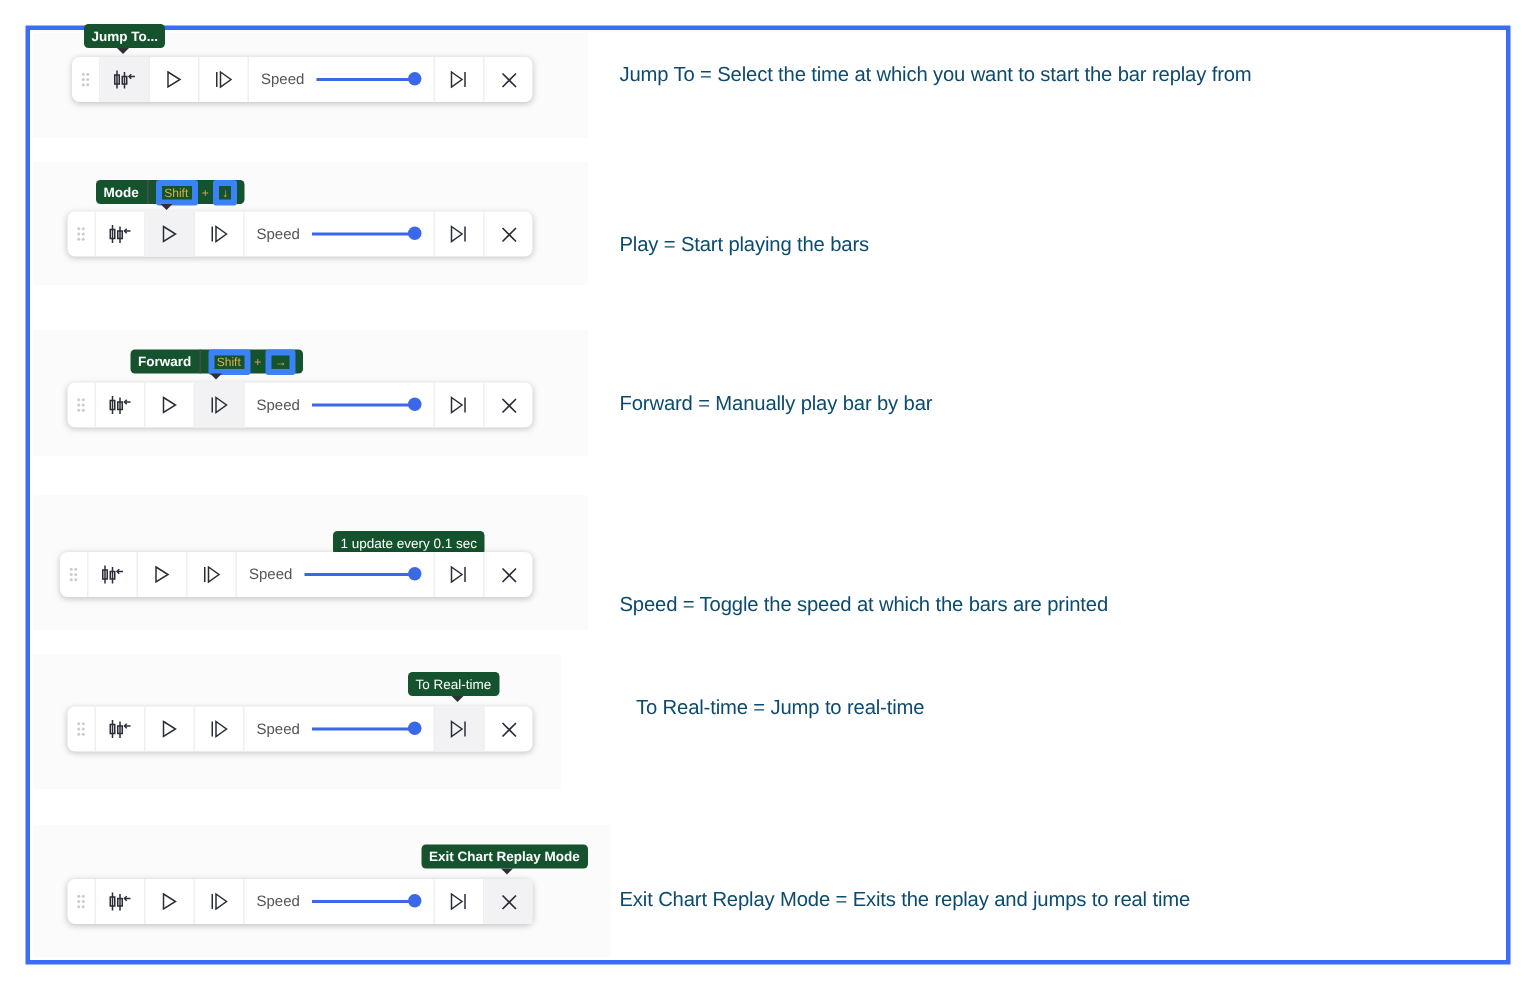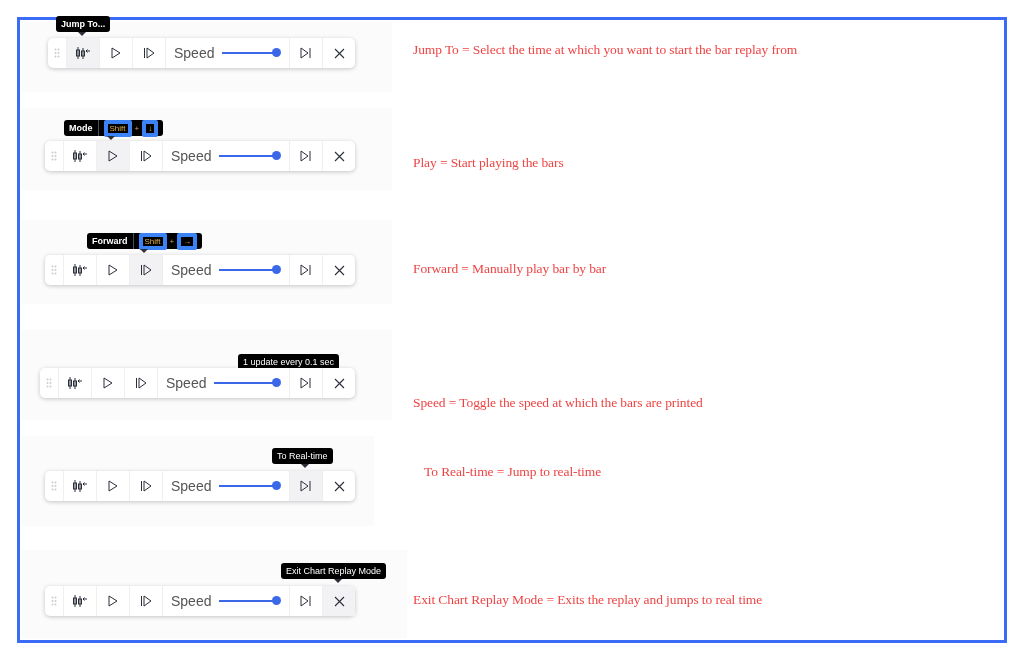--- a/index.html
+++ b/index.html
@@ -22,41 +22,41 @@
   .tb-cell {
     display: flex; align-items: center; justify-content: center;
     border-right: 1px solid #efefef; color: #2a2e39;
   }
   .tb-cell:last-child { border-right: none; }
   .tb-cell.active { background: #f2f2f4; }
   .grip { width: 18px; }
   .grip svg { opacity: .5; }
   .icon-btn { width: 32px; }
   .speed-cell { flex: 1; padding: 0 8px; justify-content: flex-start; border-right: 1px solid #efefef; }
-  .speed-label { font-size: 14px; color: #555; margin-right: 8px; }
+  .speed-label { font-size: 10px; color: #555; margin-right: 8px; }
   .slider { position: relative; flex: 1; height: 10px; }
   .slider .track { position: absolute; left: 0; right: 6px; top: 4px; height: 1.5px; background: #3b68e8; }
   .slider .thumb { position: absolute; right: 0; top: 0; width: 9px; height: 9px; border-radius: 50%; background: #3b68e8; }
   .tooltip {
-    position: absolute; height: 16px; background: #000000; color: #ffffff; border-radius: 3px;
+    position: absolute; height: 16px; background: #14532d; color: #ffffff; border-radius: 3px;
     font-family: "Liberation Sans", sans-serif; font-size: 9px; font-weight: bold;
     display: flex; align-items: center; padding: 0 5px; white-space: nowrap; box-sizing: border-box;
   }
   .tooltip .arrow {
     position: absolute; bottom: -4px; width: 0; height: 0;
     border-left: 4px solid transparent; border-right: 4px solid transparent; border-top: 4px solid #2e3038;
   }
   .tooltip .sep { width: 1px; height: 16px; background: #4a4c55; margin: 0 5px; }
   .kbd {
     border: 4px solid #3b82f6; color: #e3ad4a; border-radius: 2px; padding: 0 2px; font-size: 8px; line-height: 9px;
     font-weight: normal;
   }
   .plus { color: #c9a060; margin: 0 3px; font-weight: normal; font-size: 8px; }
   .desc {
-    position: absolute; left: 413px; font-family: Liberation Serif, serif; font-size: 13.5px; color: #ef4444;
+    position: absolute; left: 413px; font-family: Liberation Sans, sans-serif; font-size: 13.5px; color: #0c4a6e;
     white-space: nowrap; letter-spacing: -0.1px;
   }
 </style>
 </head>
 <body>
 
 <div class="frame"></div>
 
 <div class="shot-bg" style="left:22px;top:22px;width:370px;height:70px;"></div>
 <div class="tooltip" style="left:56px;top:16px;">
@@ -246,21 +246,21 @@
   </div>
   <div class="tb-cell icon-btn">
     <svg width="11" height="11">
         <path d="M1 1 L10 10 M10 1 L1 10" stroke="#2a2e39" stroke-width="1.1"></path>
       </svg>
   </div>
 </div>
 <div class="desc" style="top:261px;">Forward = Manually play bar by bar</div>
 
 <div class="shot-bg" style="left:22px;top:330px;width:370px;height:90px;"></div>
-<div class="tooltip" style="left:238px;top:354px;font-weight:normal;">
+<div class="tooltip" style="left:222px;top:354px;font-weight:normal;">
   <span>1 update every 0.1 sec</span>
   <span class="arrow" style="left:54px;"></span>
 </div>
 <div class="toolbar" style="left:40px;top:368px;width:315px;">
   <div class="tb-cell grip">
     <svg width="6" height="10">
         <g fill="#999">
           <circle cx="1.5" cy="1.5" r="1"></circle>
           <circle cx="4.5" cy="1.5" r="1"></circle>
           <circle cx="1.5" cy="5" r="1"></circle>
@@ -370,21 +370,21 @@
   </div>
   <div class="tb-cell icon-btn">
     <svg width="11" height="11">
         <path d="M1 1 L10 10 M10 1 L1 10" stroke="#2a2e39" stroke-width="1.1"></path>
       </svg>
   </div>
 </div>
 <div class="desc" style="top:464px;margin-left:11px;">To Real-time = Jump to real-time</div>
 
 <div class="shot-bg" style="left:22px;top:550px;width:385px;height:88px;"></div>
-<div class="tooltip" style="left:281px;top:563px;font-weight:normal;">
+<div class="tooltip" style="left:281px;top:563px;font-weight:bold;">
   <span>Exit Chart Replay Mode</span>
   <span class="arrow" style="left:53px;"></span>
 </div>
 <div class="toolbar" style="left:45px;top:586px;width:310px;">
   <div class="tb-cell grip">
     <svg width="6" height="10">
         <g fill="#999">
           <circle cx="1.5" cy="1.5" r="1"></circle>
           <circle cx="4.5" cy="1.5" r="1"></circle>
           <circle cx="1.5" cy="5" r="1"></circle>

